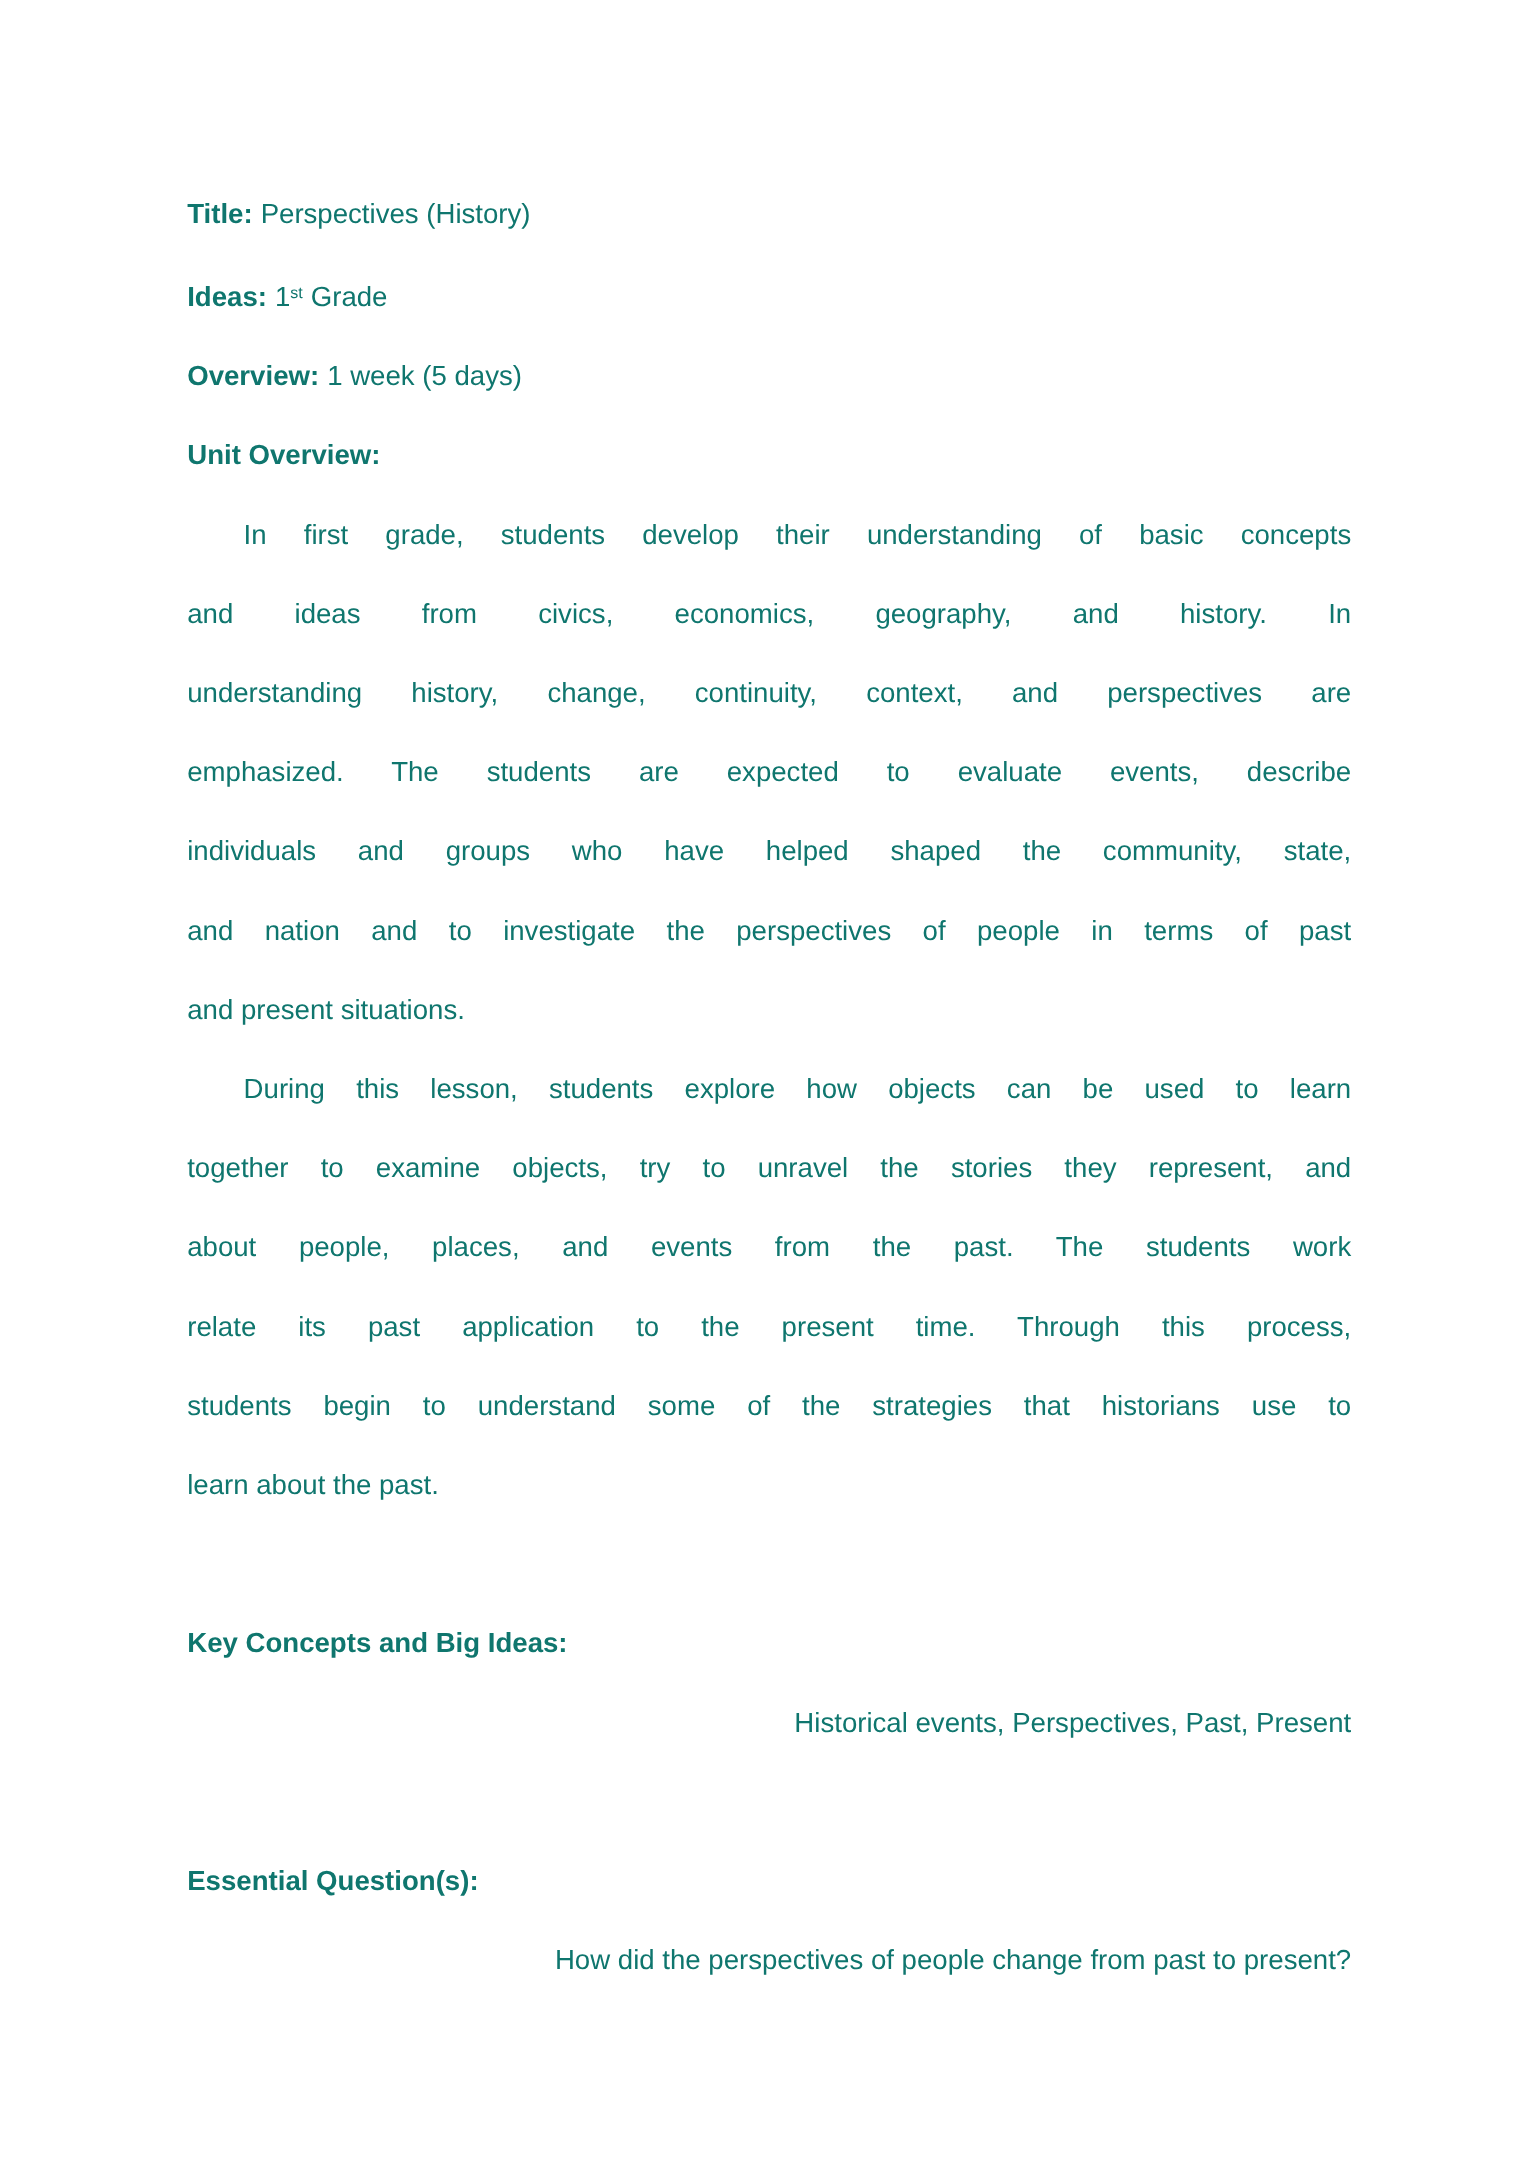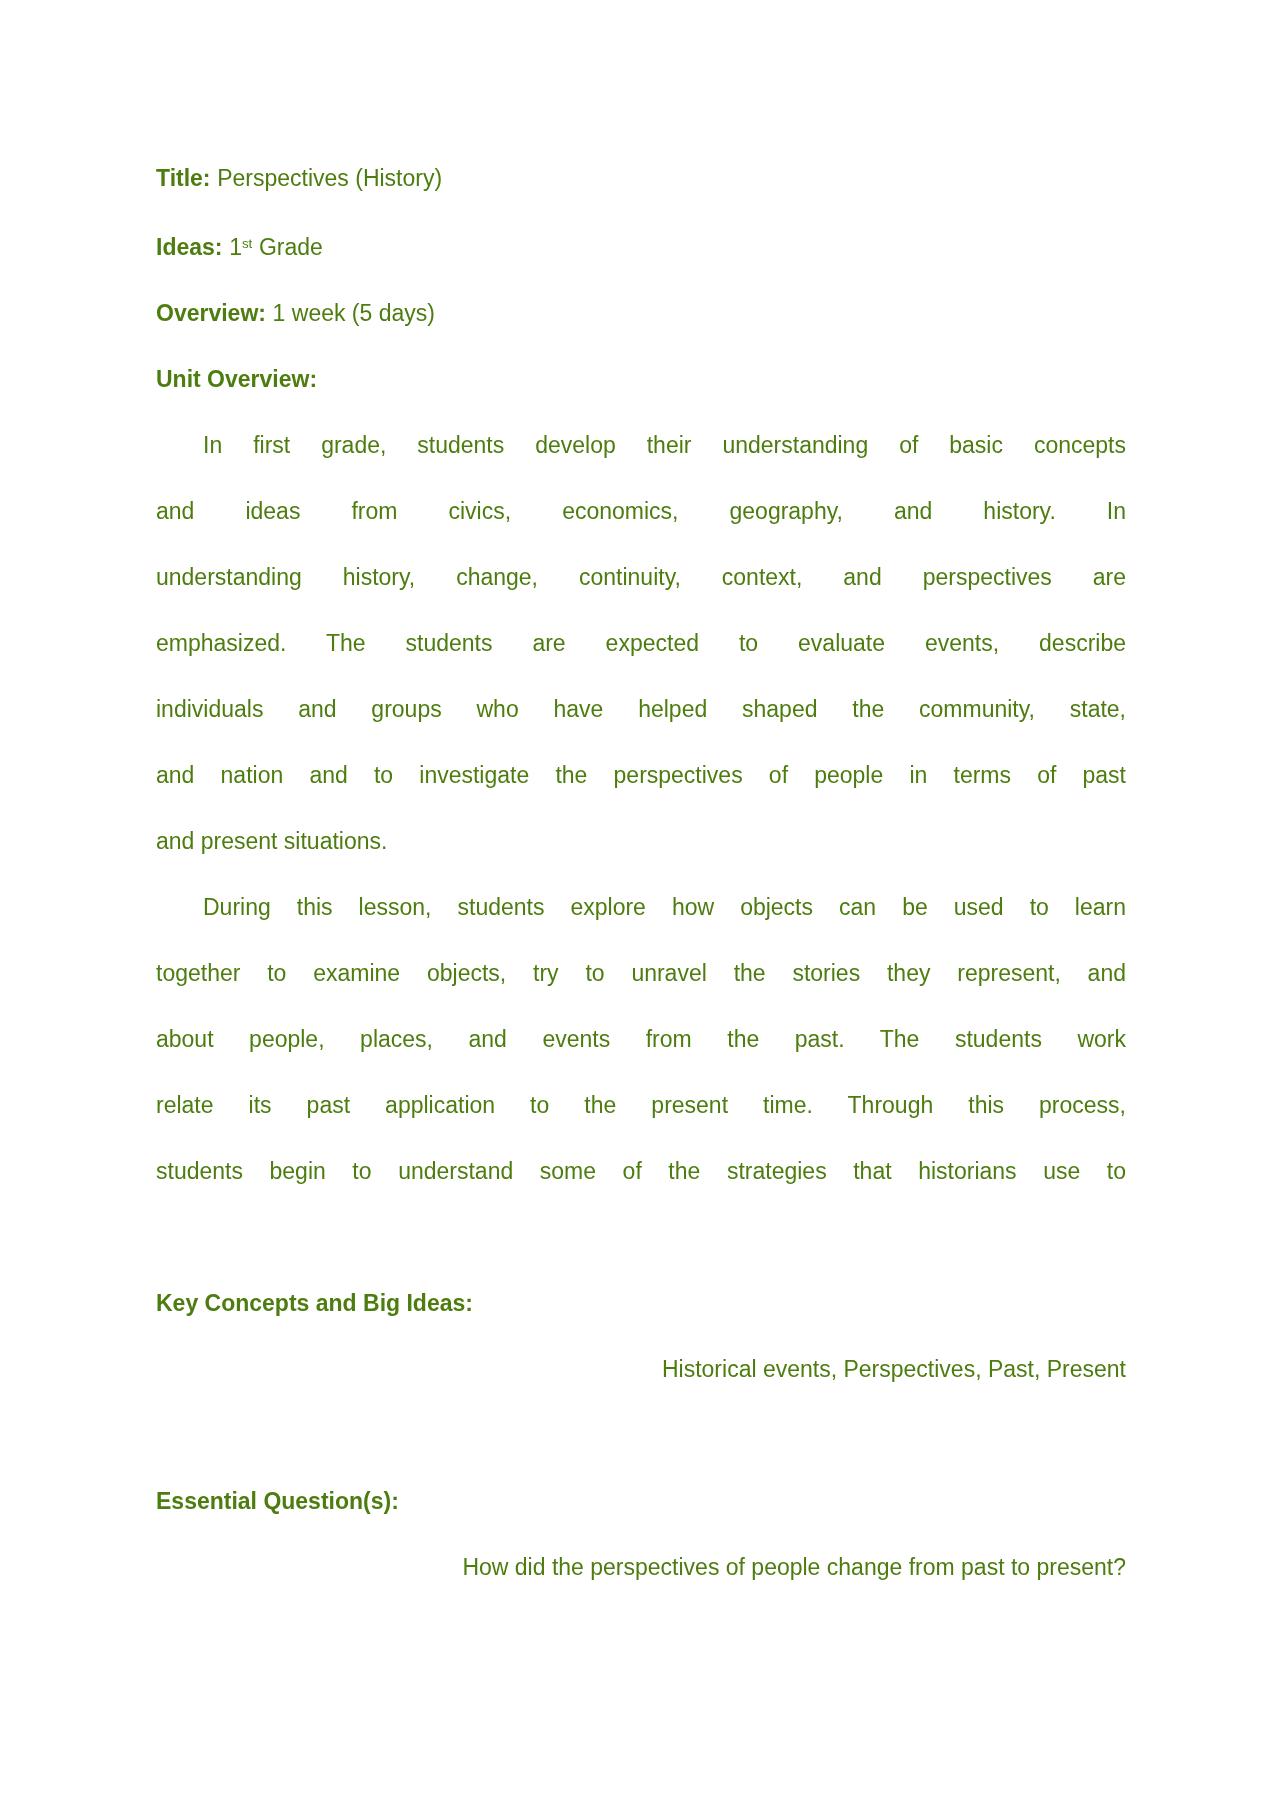--- a/index.html
+++ b/index.html
@@ -5,21 +5,21 @@
   html, body {
     margin: 0;
     padding: 0;
     background: #ffffff;
   }
   .page {
     position: relative;
     width: 1280px;
     height: 1811px;
     background: #ffffff;
-    color: #4d7c0f;
+    color: #0f766e;
     font-family: "Liberation Sans", sans-serif;
     font-size: 23px;
     box-sizing: border-box;
     padding: 145px 154px 0 156px;
     overflow: hidden;
   }
   .meta-row {
     line-height: 66px;
     white-space: nowrap;
   }
@@ -93,20 +93,21 @@
       <div class="line">and nation and to investigate the perspectives of people in terms of past</div>
       <div class="line last">and present situations.</div>
     </div>
 
   <div class="para">
       <div class="line indent">During this lesson, students explore how objects can be used to learn</div>
       <div class="line">together to examine objects, try to unravel the stories they represent, and</div>
       <div class="line">about people, places, and events from the past. The students work</div>
       <div class="line">relate its past application to the present time. Through this process,</div>
       <div class="line">students begin to understand some of the strategies that historians use to</div>
+      <div class="line last">learn about the past.</div>
     </div>
 
   <div class="heading gap-above">Key Concepts and Big Ideas:</div>
 
   <div class="indent-line">Historical events, Perspectives, Past, Present</div>
 
   <div class="heading gap-above">Essential Question(s):</div>
 
   <div class="indent-line">How did the perspectives of people change from past to present?</div>
 

